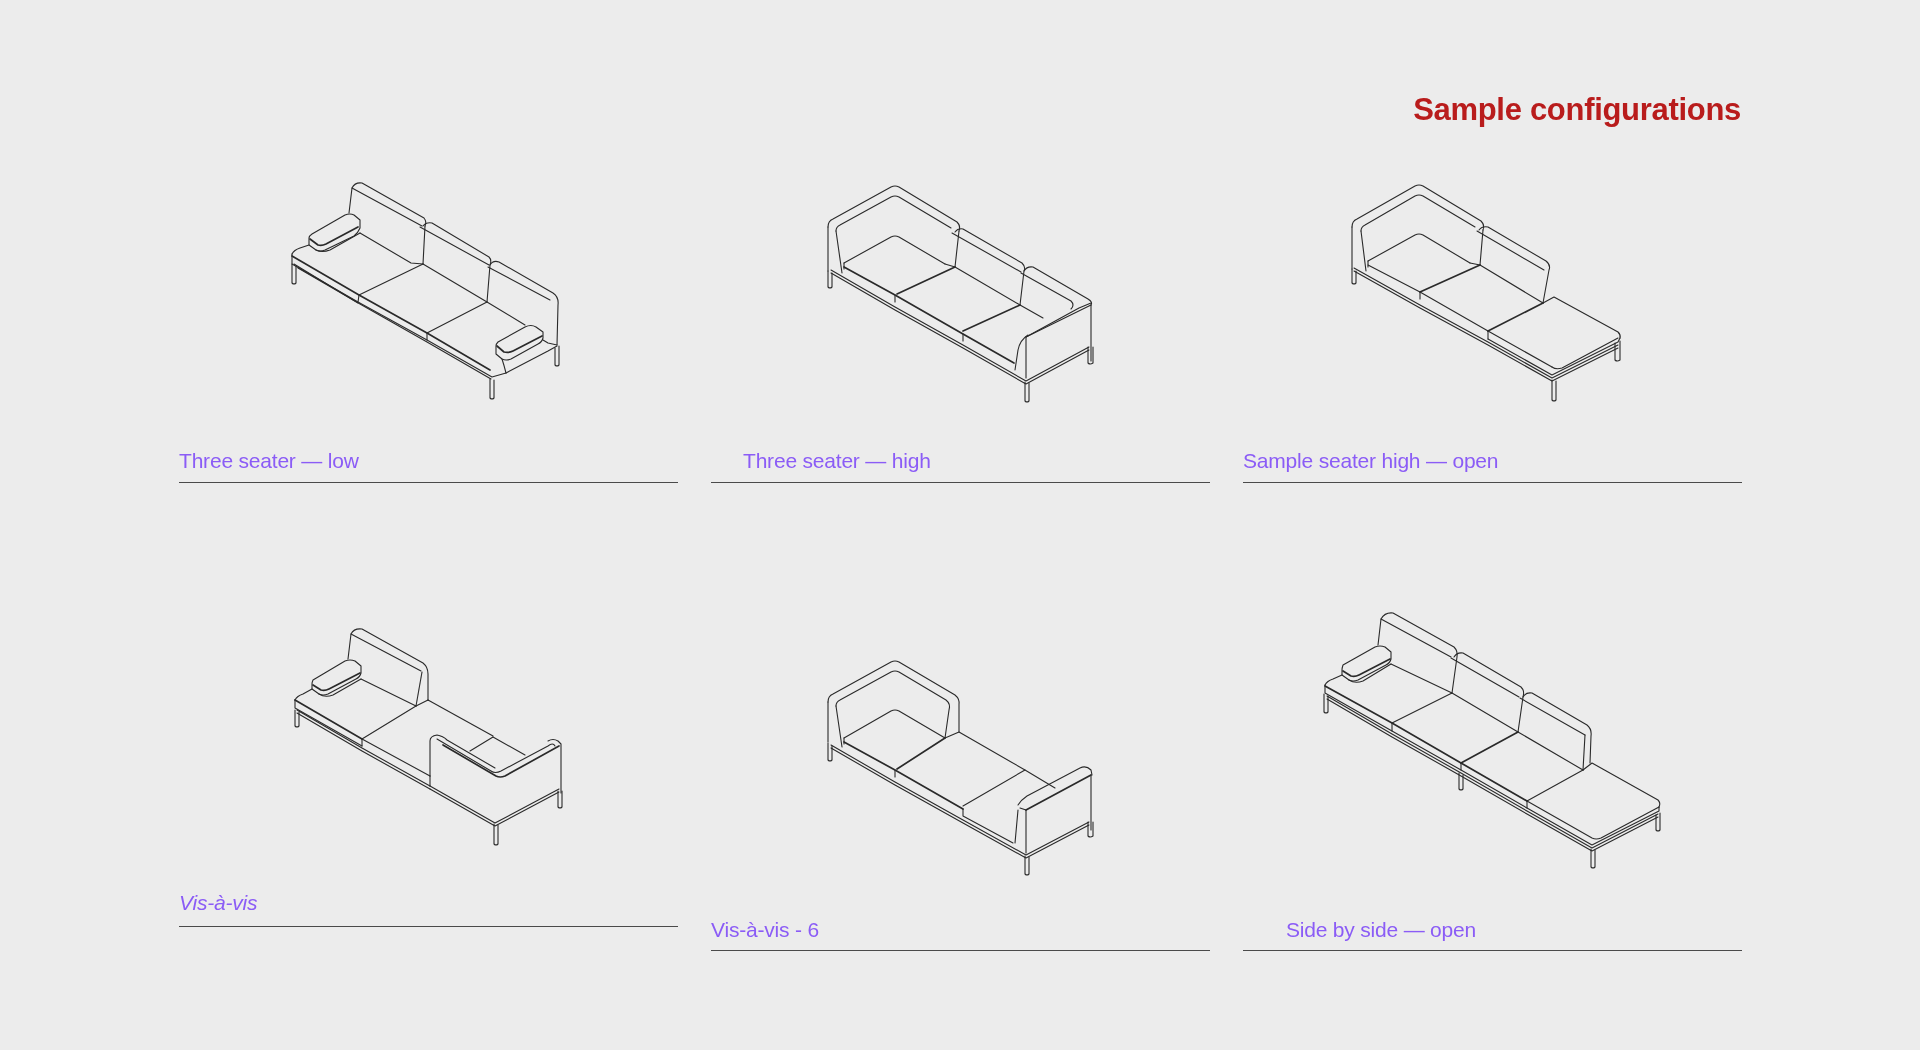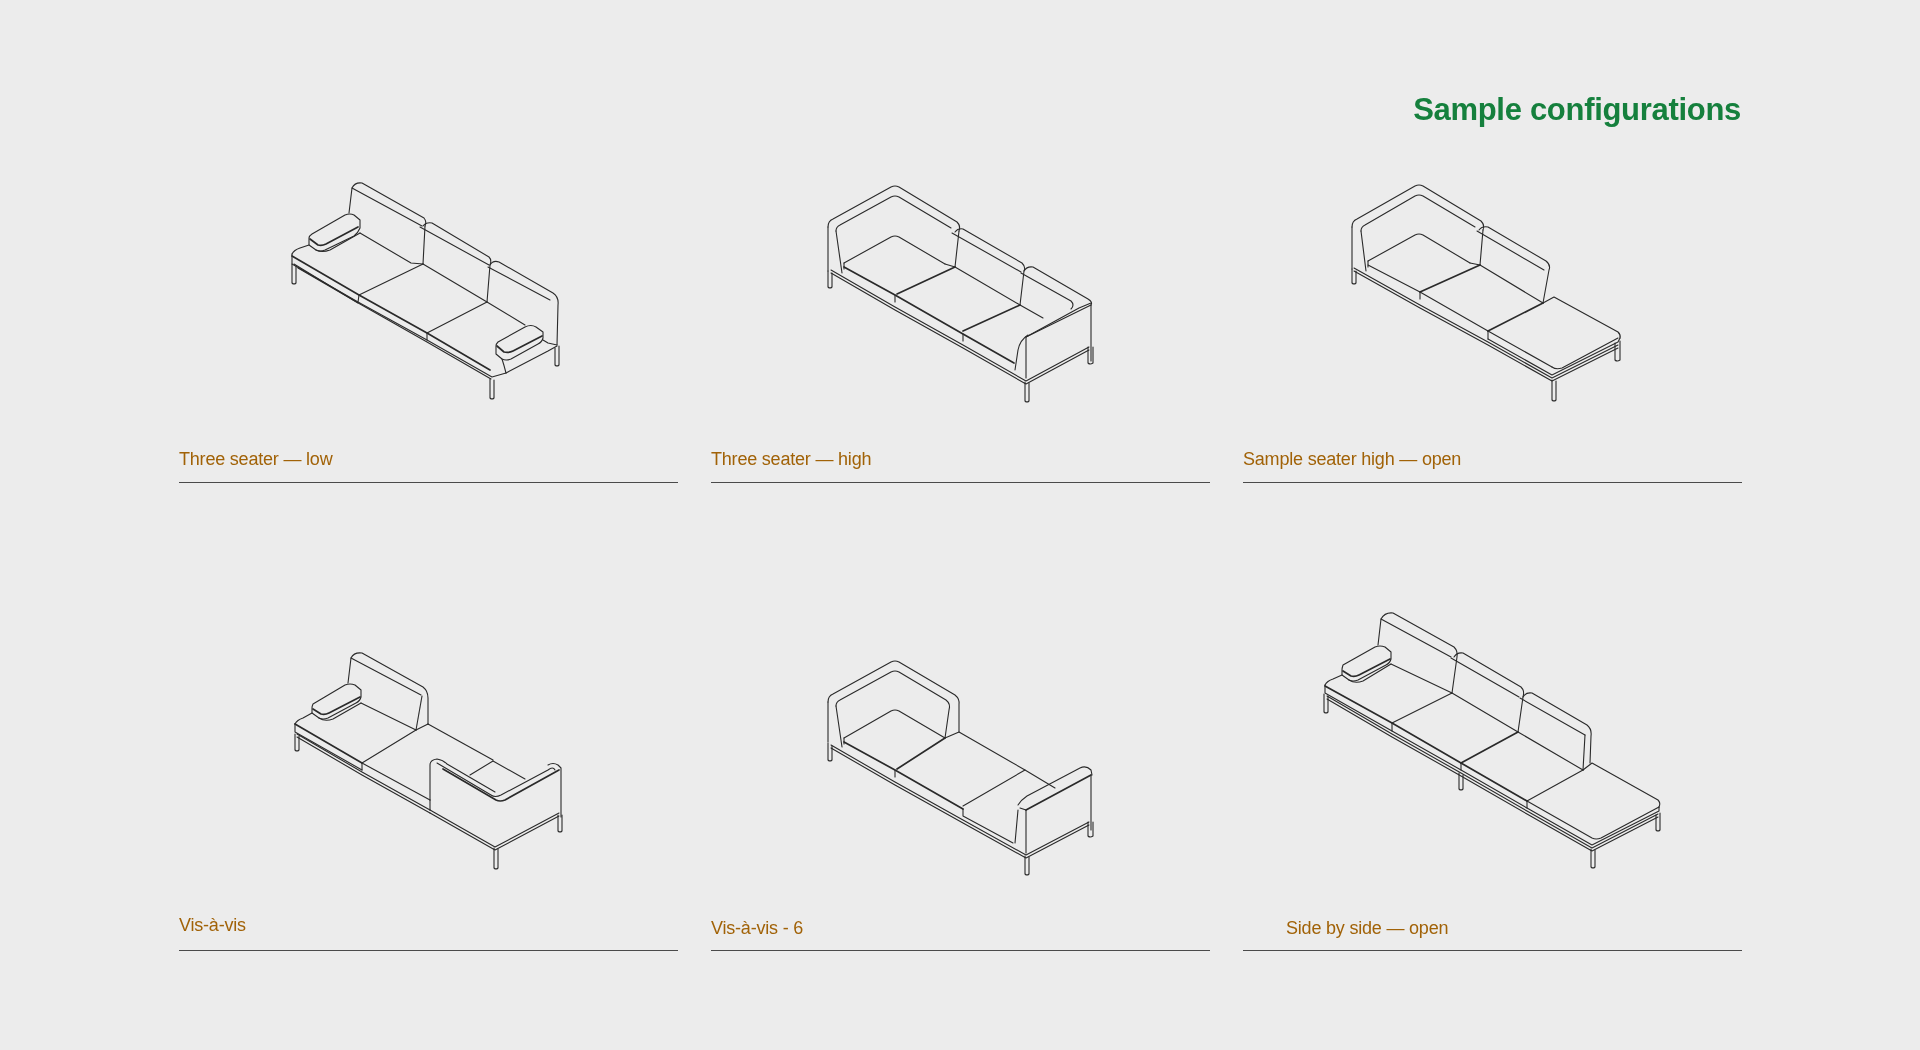--- a/index.html
+++ b/index.html
@@ -2,29 +2,29 @@
 <html><head>
 <meta charset="utf-8">
 <style>
   html, body { margin:0; padding:0; }
   body {
     width:1920px; height:1050px; background:#ececec; position:relative; overflow:hidden;
     font-family:"Liberation Sans", sans-serif; color:#1b1b1b;
   }
   .title {
     position:absolute; top:92px; right:179px;
-    font-size:31px; font-weight:700; letter-spacing:-0.3px; color:#15803d;
+    font-size:31px; font-weight:700; letter-spacing:-0.3px; color:#b91c1c;
   }
   .cell { position:absolute; width:499px; }
   .drawing { position:absolute; }
   .drawing svg { overflow:visible; }
   .drawing svg * { fill:none; stroke:#2a2a2a; stroke-width:1.1; stroke-linejoin:round; stroke-linecap:round; }
   .drawing svg .thick { stroke-width:1.7; }
   .label {
-    position:absolute; left:0; font-size:18px; font-weight:400; color:#a16207; white-space:nowrap; letter-spacing:-0.2px;
+    position:absolute; left:0; font-size:21px; font-weight:400; color:#8b5cf6; white-space:nowrap; letter-spacing:-0.2px;
   }
   .rule { position:absolute; left:0; width:499px; height:0; border-top:1.3px solid #4a4a4a; }
 </style>
 </head>
 <body>
 
 <div class="title">Sample configurations</div>
 
 <div class="cell" style="left:179px; top:170px; height:320px;">
   <div class="drawing" style="left:101px; top:0;">
@@ -105,21 +105,21 @@
       <path d="M80,120 L80,127"></path>
       <path d="M148,159 L148,166"></path>
       <path d="M16,95 L80,132 L148,170 L211,206 L274,172"></path>
       <path d="M16,98 L80,135 L148,173 L211,209 L274,175"></path>
 
       <path d="M13,96 L13,112 Q15,114 17,112 L17,98"></path>
       <path d="M210,207 L210,226 Q212,228 214,226 L214,208"></path>
       <path d="M273,172 L273,188 Q275,190 278,188 L278,172"></path>
     </svg>
   </div>
-  <div class="label" style="top:279px;">Three seater — high</div>
+  <div class="label" style="top:279px;margin-left:32px;">Three seater — high</div>
   <div class="rule" style="top:312px;"></div>
 </div>
 
 <div class="cell" style="left:1243px; top:170px; height:320px;">
   <div class="drawing" style="left:97px; top:5px;">
     <svg width="300" height="240" viewBox="0 0 300 240">
       <path d="M12,52 Q12,46 17,44 L75,11 Q79,9 83,11 L141,46 Q145,50 143,55"></path>
       <path d="M21,56 Q21,52 25,50 L75,21 Q79,19 83,21 L135,52"></path>
       <path d="M12,52 L12,94"></path>
       <path d="M21,56 L26,96"></path>
@@ -141,21 +141,21 @@
       <path d="M14,96 L80,133 L148,170 L212,206 L278,173"></path>
       <path d="M12,94 L12,108 Q14,110 16,108 L16,96"></path>
       <path d="M212,205 L212,225 Q214,227 216,225 L216,206"></path>
       <path d="M275,168 L275,185 Q277,187 280,185 L280,166"></path>
     </svg>
   </div>
   <div class="label" style="top:279px;">Sample seater high — open</div>
   <div class="rule" style="top:312px;"></div>
 </div>
 
-<div class="cell" style="left:179px; top:640px; height:320px;">
+<div class="cell" style="left:179px; top:616px; height:320px;font-style:italic;">
   <div class="drawing" style="left:106px; top:0;">
     <svg width="300" height="240" viewBox="0 0 300 240">
       <path d="M63,43 L66,18 Q69,12 77,13 L138,47 Q143,51 143,58 L143,84"></path>
       <path d="M66,18 L136,55"></path>
       <path d="M137,56 L131,90"></path>
 
       <path d="M28,64 L60,45 Q65,43 70,45 L76,50 L76,57 Q75,61 71,63 L43,78 Q38,80 34,78 L27,73 L27,68 Q27,66 28,64 Z"></path>
       <path class="thick" d="M28,69 L36,74 Q40,75 44,73 L75,57"></path>
       <path d="M10,84 Q12,80 18,78 L27,73"></path>
       <path d="M34,78 Q40,82 48,79 L76,63"></path>

